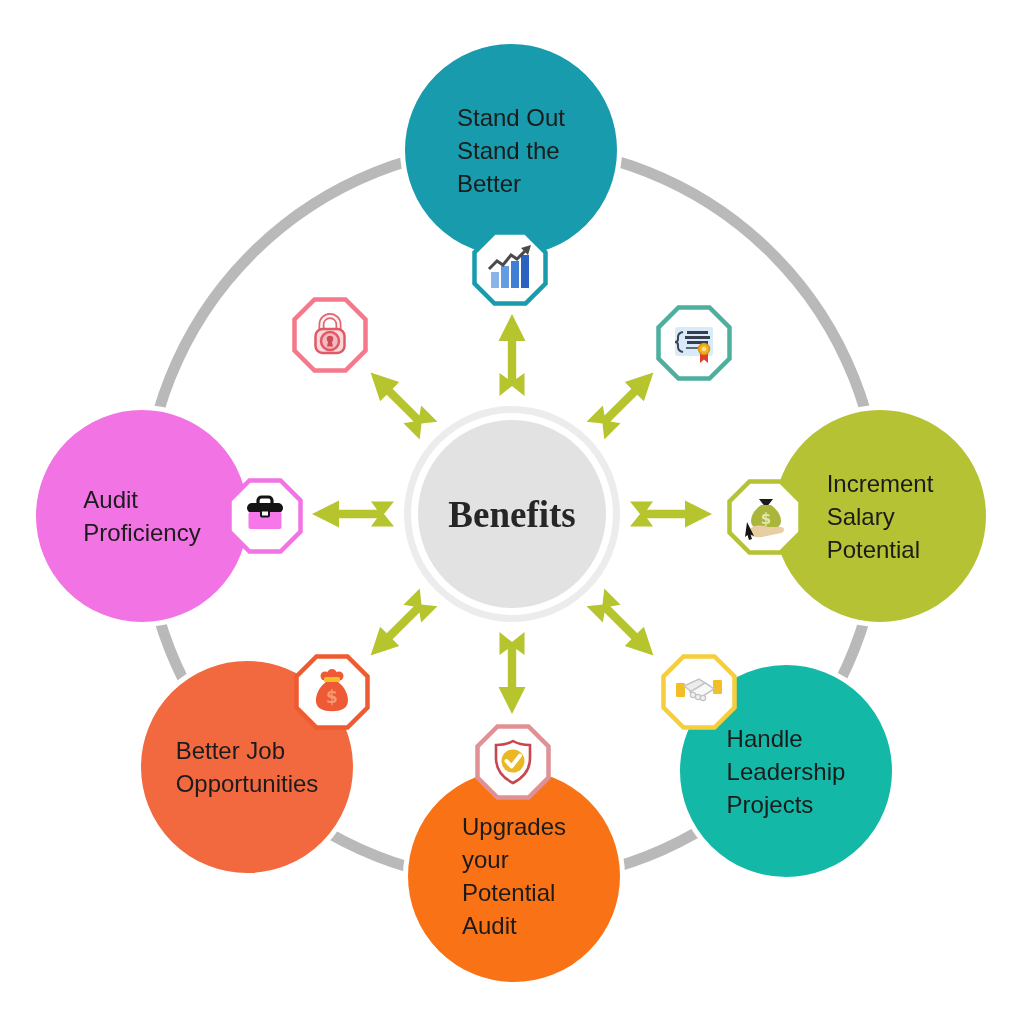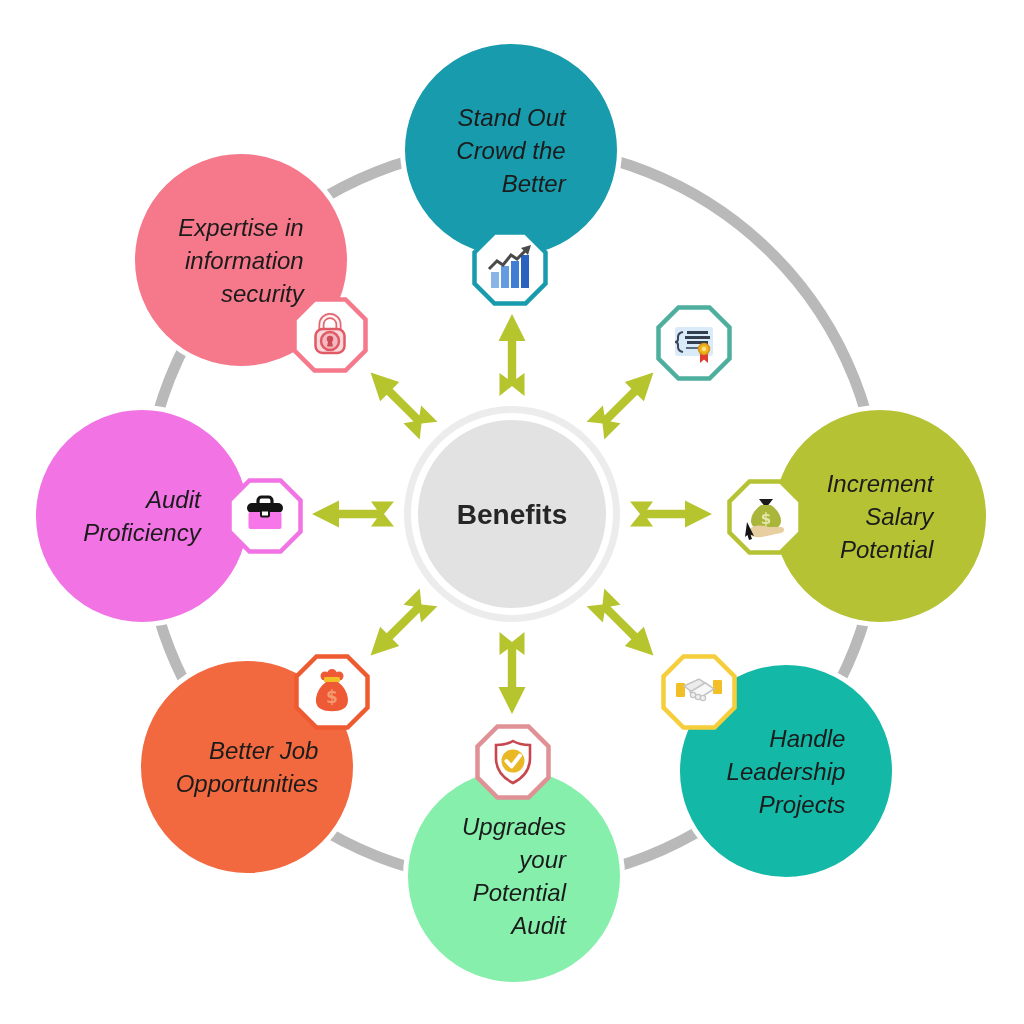--- a/index.html
+++ b/index.html
@@ -6,29 +6,29 @@
   .canvas{
     position:relative;width:1024px;height:1024px;background:#ffffff;
     font-family:"Liberation Sans", sans-serif;overflow:hidden;
   }
   .layer{position:absolute;left:0;top:0;width:1024px;height:1024px;}
   .ring-layer{z-index:1;}
   
   .node{
     position:absolute;width:212px;height:212px;border-radius:50%;
     border:5px solid #ffffff;display:flex;align-items:center;justify-content:center;
-    text-align:right;z-index:2;font-style:italic;
+    text-align:left;z-index:2;
   }
   .node-label{font-size:24px;line-height:33px;color:#1b1b1b;}
   .node-label span{display:block;}
   .node-top{left:400px;top:39px;background:#189BAC;}
   .node-top-right{left:672px;top:150px;background:#4FAF9F;}
   .node-right{left:769px;top:405px;background:#B4C233;}
   .node-bottom-right{left:675px;top:660px;background:#14b8a6;}
-  .node-bottom{left:403px;top:765px;background:#86efac;}
+  .node-bottom{left:403px;top:765px;background:#f97316;}
   .node-bottom-left{left:136px;top:656px;background:#F3693F;}
   .node-left{left:31px;top:405px;background:#F173E4;}
   .node-top-left{left:130px;top:149px;background:#F5798B;}
   
   .badge{position:absolute;width:78px;height:78px;z-index:3;}
   .badge svg{display:block;width:78px;height:78px;}
   .badge-top{left:471px;top:229px;}
   .badge-top-right{left:655px;top:304px;}
   .badge-right{left:726px;top:478px;}
   .badge-bottom-right{left:660px;top:653px;}
@@ -38,22 +38,22 @@
   .badge-top-left{left:291px;top:296px;}
   
   .center-outer{
     position:absolute;left:404px;top:406px;width:216px;height:216px;border-radius:50%;
     background:#ECECEC;display:flex;align-items:center;justify-content:center;z-index:2;
   }
   .center-mid{width:202px;height:202px;border-radius:50%;background:#ffffff;
     display:flex;align-items:center;justify-content:center;}
   .center-inner{width:188px;height:188px;border-radius:50%;background:#E2E2E2;
     display:flex;align-items:center;justify-content:center;text-align:center;}
-  .center-title{font-weight:bold;font-size:28px;line-height:37px;color:#262626;
-    font-family:Liberation Sans, sans-serif;}
+  .center-title{font-weight:bold;font-size:37px;line-height:37px;color:#262626;
+    font-family:Liberation Serif, serif;}
   .center-title span{display:block;}
 </style>
 </head>
 <body>
 
 <div class="canvas">
 
   <svg class="layer ring-layer" viewBox="0 0 1024 1024">
     <circle cx="512" cy="514" r="368" fill="none" stroke="#B9B9B9" stroke-width="11"></circle>
     <defs>
@@ -77,21 +77,21 @@
         <div class="center-title">
           <span>Benefits</span>
         </div>
       </div>
     </div>
   </div>
 
   <div class="node node-top">
     <div class="node-label">
       <span>Stand Out</span>
-      <span>Crowd the</span>
+      <span>Stand the</span>
       <span>Better</span>
     </div>
   </div>
 
 
   <div class="node node-right">
     <div class="node-label">
       <span>Increment</span>
       <span>Salary</span>
       <span>Potential</span>
@@ -122,27 +122,20 @@
     </div>
   </div>
 
   <div class="node node-bottom-left">
     <div class="node-label">
       <span>Better Job</span>
       <span>Opportunities</span>
     </div>
   </div>
 
-  <div class="node node-top-left">
-    <div class="node-label">
-      <span>Expertise in</span>
-      <span>information</span>
-      <span>security</span>
-    </div>
-  </div>
 
   <div class="badge badge-top">
     <svg viewBox="0 0 78 78">
       <polygon points="23.5,3.5 54.5,3.5 74.5,23.5 74.5,54.5 54.5,74.5 23.5,74.5 3.5,54.5 3.5,23.5" fill="#ffffff" stroke="#189BAC" stroke-width="4.5"></polygon>
       <g transform="translate(15,15)">
         <rect x="5" y="28" width="8" height="16" fill="#8AB4E8"></rect>
         <rect x="15" y="22" width="8" height="22" fill="#659BE0"></rect>
         <rect x="25" y="17" width="8" height="27" fill="#3F7ED2"></rect>
         <rect x="35" y="11" width="8" height="33" fill="#2B62C0"></rect>
         <polyline points="3,25 11,17 17,21 25,11 31,15 40,6" fill="none" stroke="#4A4A4A" stroke-width="3"></polyline>

